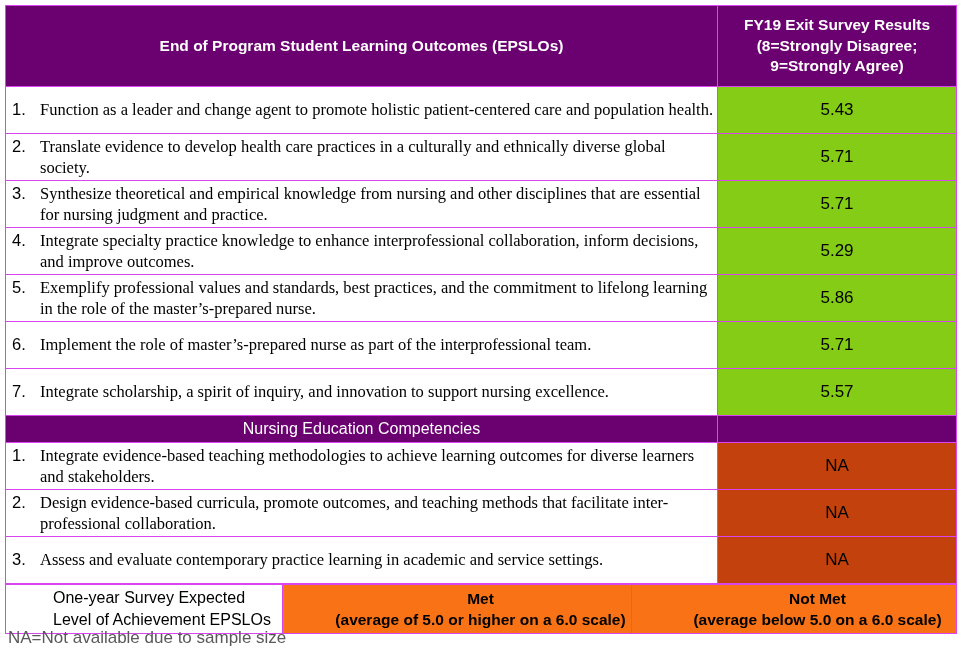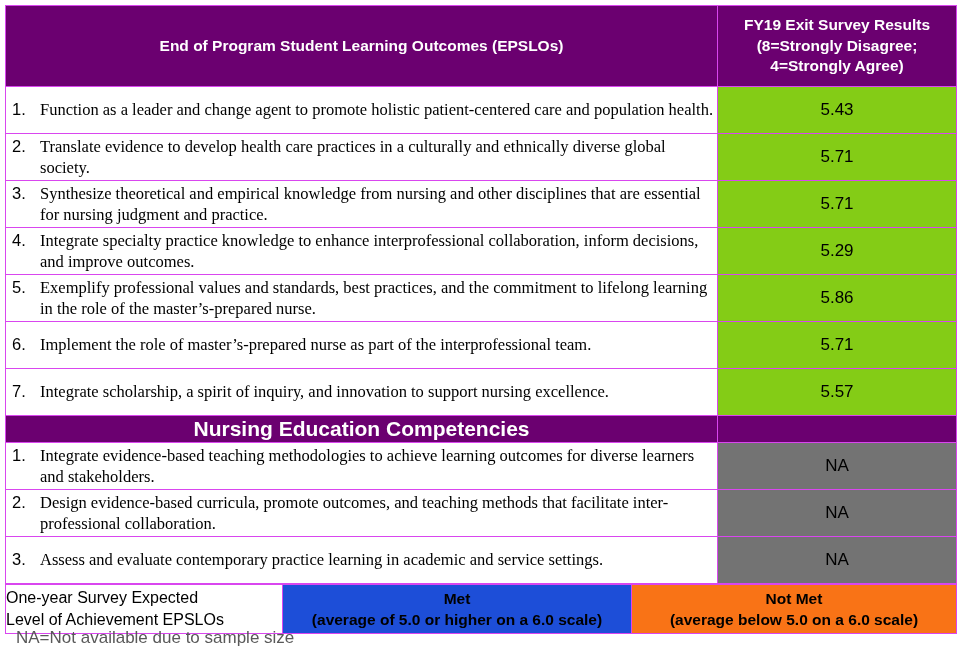--- a/index.html
+++ b/index.html
@@ -82,29 +82,29 @@
     flex: 1 1 auto;
     font-family: Liberation Serif, serif;
   }
 
   .score-cell {
     text-align: center;
     font-size: 17px;
     vertical-align: middle;
   }
   .score-met { background: #84cc16; }
-  .score-na  { background: #737373; }
+  .score-na  { background: #c2410c; }
 
   
   .section-band {
     background: #6B0070;
     color: #ffffff;
-    font-weight: bold;
-    text-align: center;
-    font-size: 21px;
+    font-weight: normal;
+    text-align: center;
+    font-size: 16px;
     height: 26px;
     padding: 2px 6px;
   }
   .section-band-right {
     background: #6B0070;
     height: 26px;
   }
 
   
   .legend-label {
@@ -118,28 +118,28 @@
   }
   .legend-met,
   .legend-notmet {
     text-align: center;
     font-weight: bold;
     font-size: 15.5px;
     line-height: 1.38;
     vertical-align: middle;
     padding: 4px 4px;
   }
-  .legend-met { background: #1d4ed8; }
+  .legend-met { background: #f97316; }
   .legend-notmet { background: #f97316; }
-  .legend-line { display: block; }
+  .legend-line { display: block; margin-left: 47px; }
 
   
   #footnote {
     position: absolute;
-    left: 16px;
+    left: 8px;
     top: 628px;
     font-size: 17px;
     color: #595959;
     font-family: "Liberation Sans", sans-serif;
     white-space: nowrap;
   }
 </style>
 </head>
 <body>
 
@@ -148,21 +148,21 @@
     <colgroup>
       <col style="width:712px">
       <col style="width:239px">
     </colgroup>
     <thead>
       <tr>
         <th class="hdr hdr-left">End of Program Student Learning Outcomes (EPSLOs)</th>
         <th class="hdr hdr-right">
           <span class="hdr-line">FY19 Exit Survey Results</span>
           <span class="hdr-line">(8=Strongly Disagree;</span>
-          <span class="hdr-line">4=Strongly Agree)</span>
+          <span class="hdr-line">9=Strongly Agree)</span>
         </th>
       </tr>
     </thead>
     <tbody>
 
       <tr>
         <td class="outcome-cell">
           <div class="outcome-flex">
             <span class="outcome-num">1.</span>
             <span class="outcome-text">Function as a leader and change agent to promote holistic patient-centered care and population health.</span>

